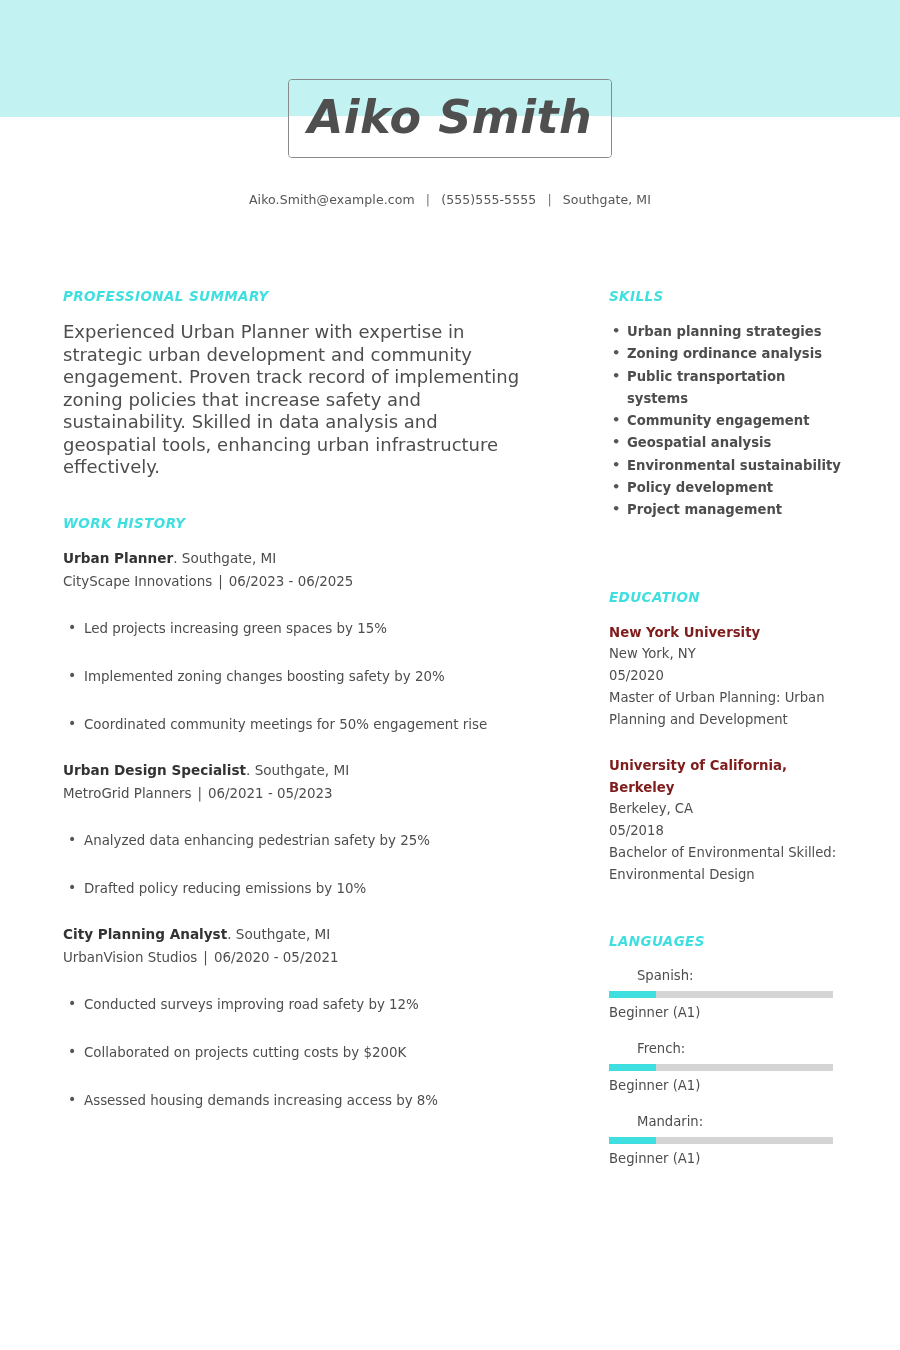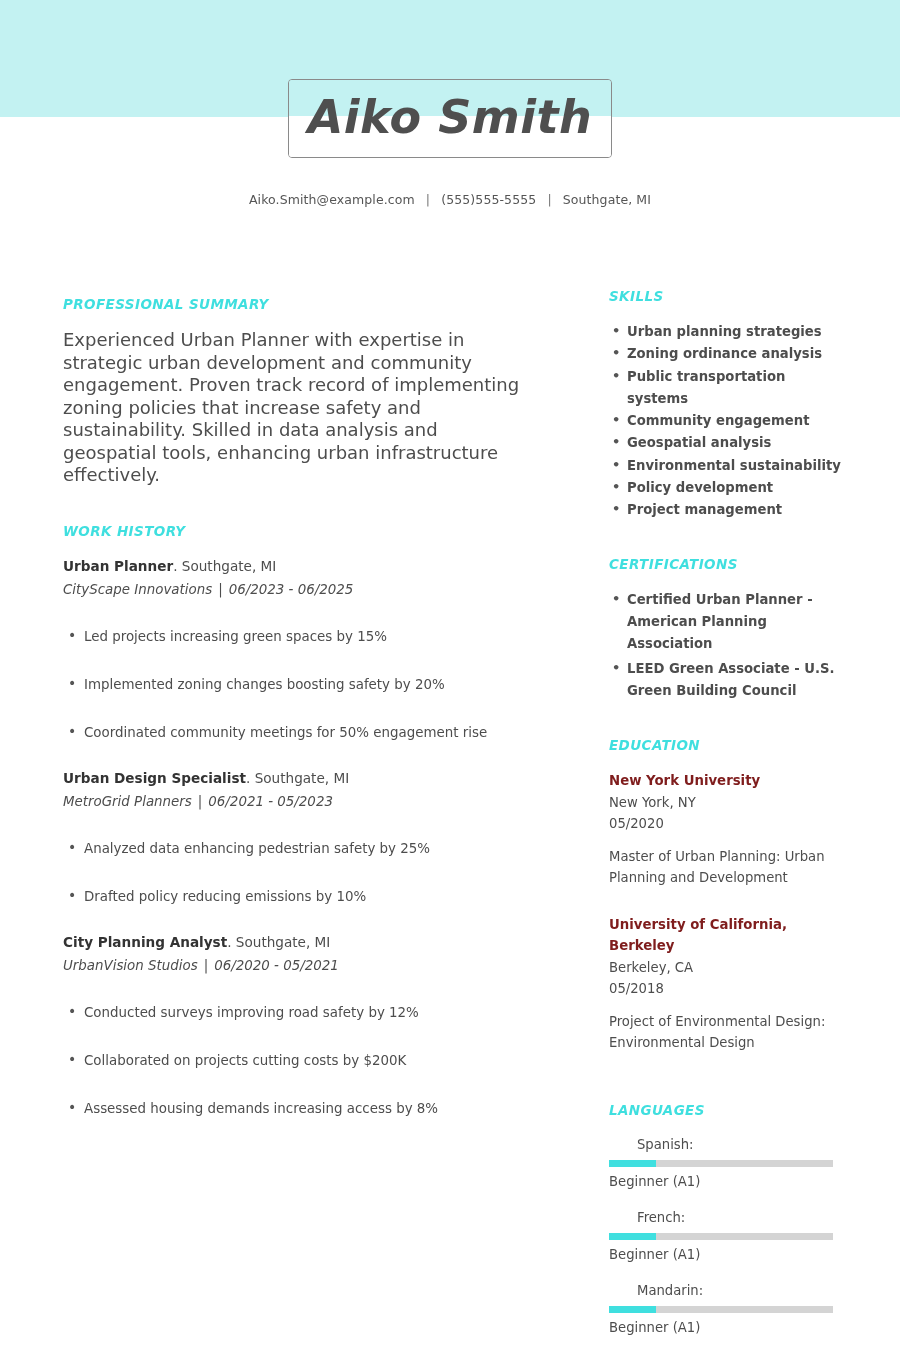--- a/index.html
+++ b/index.html
@@ -78,21 +78,21 @@
     font-size: 12.5px;
     color: #555555;
     letter-spacing: 0.1px;
   }
   .contact-sep { padding: 0 7px; color: #777; }
 
   
   .col-left {
     position: absolute;
     left: 63px;
-    top: 296px;
+    top: 288px;
     width: 470px;
   }
   .col-right {
     position: absolute;
     left: 609px;
     top: 288px;
     width: 240px;
   }
 
   .sec-title {
@@ -119,21 +119,20 @@
     font-size: 13.6px;
     color: #4d4d4d;
     line-height: 21px;
   }
   .job-title-line .role {
     font-weight: bold;
     color: #333333;
   }
   .job-meta-line {
     font-size: 13.4px;
-    font-style: italic;
     color: #4d4d4d;
     line-height: 21px;
     margin-top: 2px;
   }
   .job-meta-line .bar { padding: 0 6px; }
 
   ul.bullets {
     list-style: none;
     margin-top: 11px;
   }
@@ -187,21 +186,21 @@
   }
   .edu-loc, .edu-date {
     font-size: 13.2px;
     color: #4d4d4d;
     line-height: 21.5px;
   }
   .edu-degree {
     font-size: 13.2px;
     color: #4d4d4d;
     line-height: 21.5px;
-    margin-top: 11px;
+    margin-top: 1px;
   }
 
   
   .lang { margin-bottom: 16px; }
   .lang-name {
     font-size: 13.2px;
     color: #4d4d4d;
     line-height: 20px;
     margin-bottom: 5px;
     margin-left: 28px;
@@ -312,45 +311,38 @@
         <li>Community engagement</li>
         <li>Geospatial analysis</li>
         <li>Environmental sustainability</li>
         <li>Policy development</li>
         <li>Project management</li>
       </ul>
     </div>
 
     <div style="height:34px"></div>
 
-    <div>
-      <div class="sec-title">Certifications</div>
-      <ul class="rlist cert">
-        <li>Certified Urban Planner - American Planning Association</li>
-        <li>LEED Green Associate - U.S. Green Building Council</li>
-      </ul>
-    </div>
 
     <div style="height:33px"></div>
 
     <div>
       <div class="sec-title">Education</div>
 
       <div class="edu">
         <div class="edu-school">New York University</div>
         <div class="edu-loc">New York, NY</div>
         <div class="edu-date">05/2020</div>
         <div class="edu-degree">Master of Urban Planning: Urban Planning and Development</div>
       </div>
 
       <div class="edu">
         <div class="edu-school">University of California, Berkeley</div>
         <div class="edu-loc">Berkeley, CA</div>
         <div class="edu-date">05/2018</div>
-        <div class="edu-degree">Project of Environmental Design: Environmental Design</div>
+        <div class="edu-degree">Bachelor of Environmental Skilled: Environmental Design</div>
       </div>
     </div>
 
     <div style="height:23px"></div>
 
     <div>
       <div class="sec-title">Languages</div>
 
       <div class="lang">
         <div class="lang-name">Spanish:</div>

